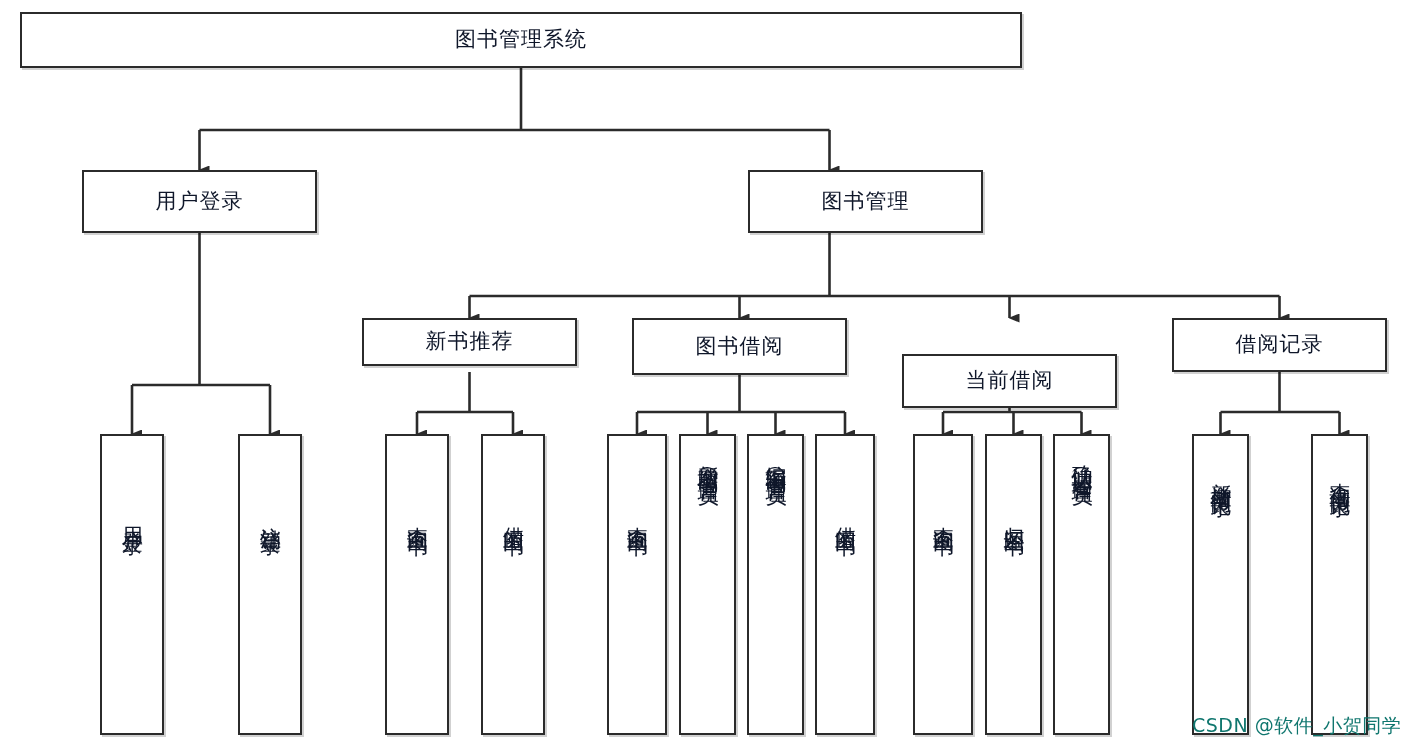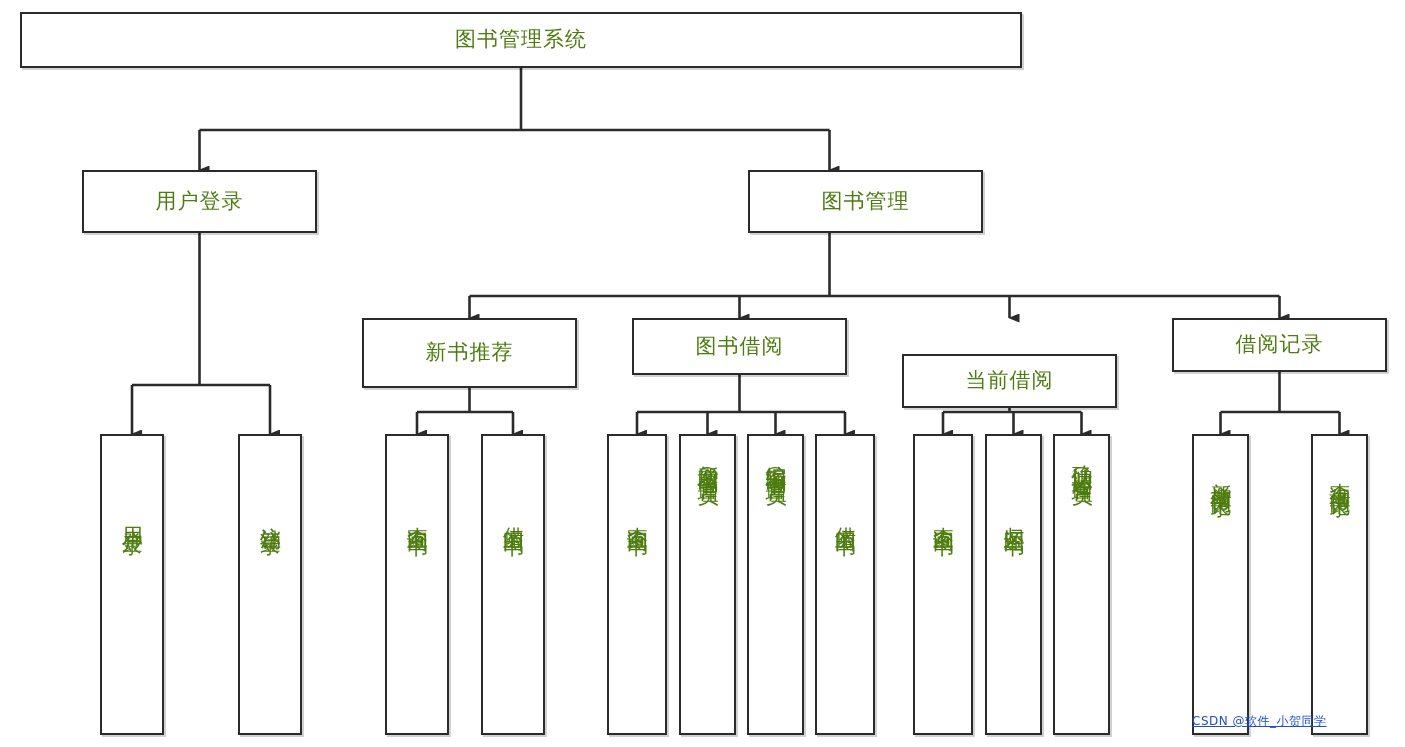--- a/index.html
+++ b/index.html
@@ -31,21 +31,21 @@
     box-sizing: border-box;
     background: #ffffff;
     border: 2px solid #2b2b2b;
     box-shadow: 2px 2px 0 rgba(0,0,0,0.18);
     display: flex;
     align-items: center;
     justify-content: center;
     z-index: 2;
   }
   .node .label {
-    color: #4d7c0f;
+    color: #0f172a;
     font-size: 21px;
     line-height: 1.22;
     letter-spacing: 1px;
     white-space: nowrap;
     text-align: right;
     font-family: Liberation Serif, serif;
   }
   .node.vertical {
     align-items: flex-start;
     padding-top: 6px;
@@ -62,26 +62,25 @@
     margin-top: 68px;
   }
   .node.vertical.top .label {
     margin-top: 6px;
   }
   .node.vertical.upper .label {
     margin-top: 24px;
   }
   .watermark {
     position: absolute;
-    color: #1d4ed8;
-    font-size: 12px;
+    color: #0f766e;
+    font-size: 19px;
     letter-spacing: 0.5px;
     white-space: nowrap;
     z-index: 5;
-    text-decoration: underline;
   }
 </style>
 </head>
 <body>
 
 <div id="canvas">
 
   <svg id="edges" viewBox="0 0 1405 747" width="1405" height="747" xmlns="http://www.w3.org/2000/svg">
     <defs>
       <marker id="arrowhead" markerWidth="9" markerHeight="11" refX="4.5" refY="10" orient="auto" markerUnits="userSpaceOnUse">
@@ -131,21 +130,21 @@
 
   <div id="level2-host">
       <div class="node" style="left: 82px; top: 170px; width: 235px; height: 63px;">
         <span class="label">用户登录</span>
       </div>
       <div class="node" style="left: 748px; top: 170px; width: 235px; height: 63px;">
         <span class="label">图书管理</span>
       </div>
     </div>
   <div id="level3-host">
-      <div class="node" style="left: 362px; top: 318px; width: 215px; height: 70px;">
+      <div class="node" style="left: 362px; top: 318px; width: 215px; height: 48px;">
         <span class="label">新书推荐</span>
       </div>
       <div class="node" style="left: 632px; top: 318px; width: 215px; height: 57px;">
         <span class="label">图书借阅</span>
       </div>
       <div class="node" style="left: 902px; top: 318px; width: 215px; height: 54px; margin-top: 36px;">
         <span class="label">当前借阅</span>
       </div>
       <div class="node" style="left: 1172px; top: 318px; width: 215px; height: 54px;">
         <span class="label">借阅记录</span>

